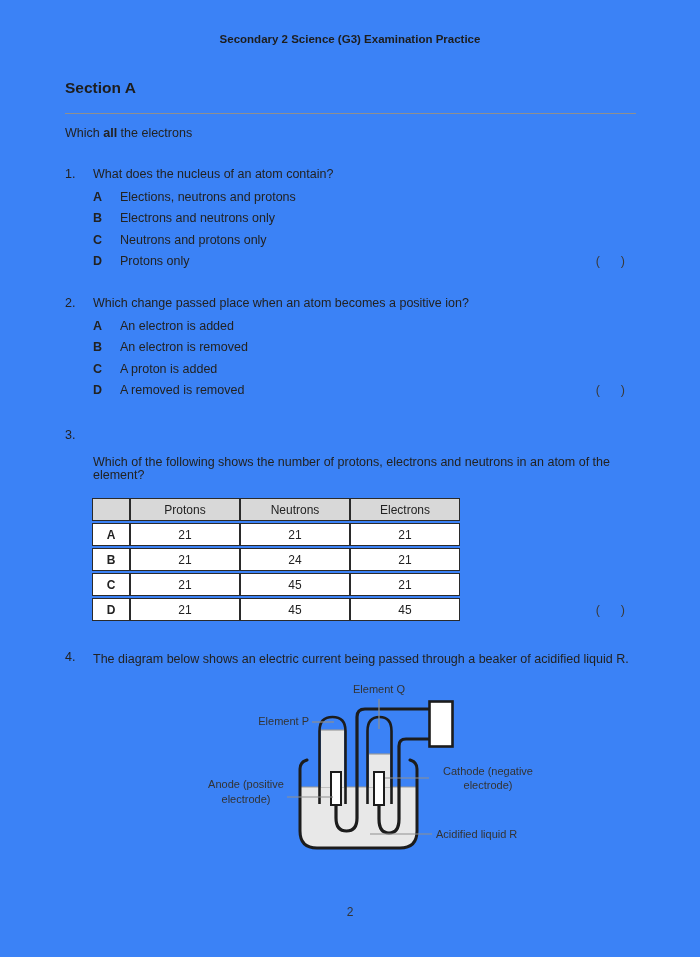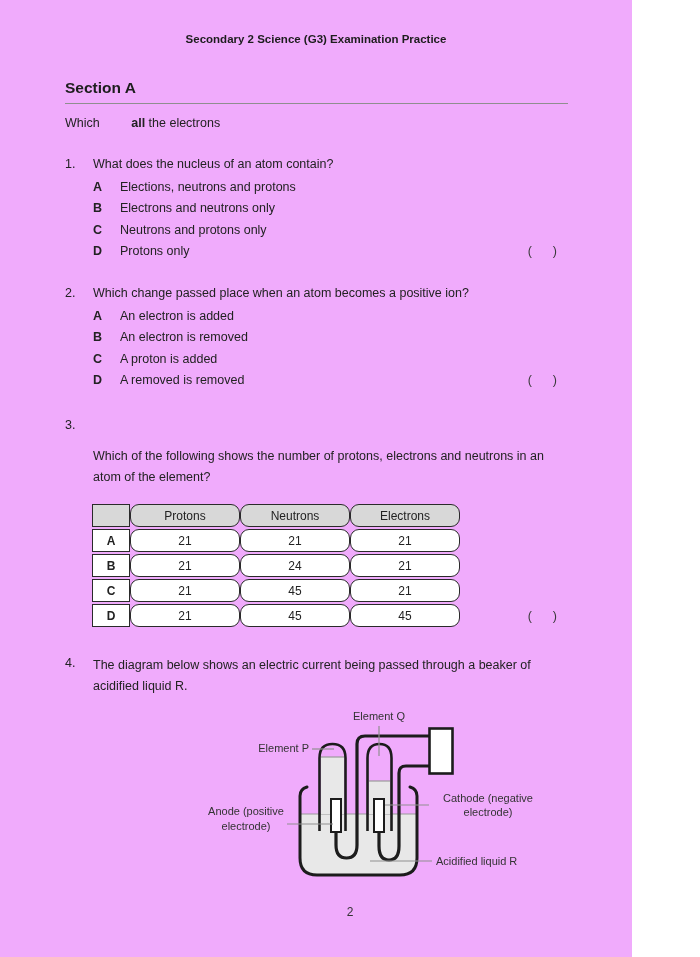--- a/index.html
+++ b/index.html
@@ -1,73 +1,73 @@
 <!DOCTYPE html>
 <html><head>
 <meta charset="utf-8">
 <style>
   html,body { margin:0; padding:0; background:#fff; }
   .page {
     position:relative;
-    width:632px; height:957px;
-    background:#f0abfc;
+    width:700px; height:957px;
+    background:#3b82f6;
     font-family:"Liberation Sans", sans-serif;
     color:#222;
     overflow:hidden;
   }
   .header-title {
     padding-top:33px;
     text-align:center;
     font-size:11.5px;
     font-weight:bold;
     color:#1d1d1d;
   }
   .content { margin:0 64px 0 65px; }
   .section-title {
     margin:34px 0 0 0;
     font-size:15.5px;
     font-weight:bold;
     color:#1d1d1d;
-    padding-bottom:6px;
+    padding-bottom:16px;
     border-bottom:1px solid #8f8f8f;
   }
   .instruction { margin:12px 0 0 0; font-size:12.5px; white-space:pre-wrap; }
-  .instruction .b { font-weight:bold;margin-left:28px; }
+  .instruction .b { font-weight:bold; }
 
   .question { margin-top:26px; }
   .q-line { display:flex; font-size:12.5px; line-height:17px; }
   .q-num { width:28px; flex:0 0 28px; }
   .q-text { flex:1; }
   .options { margin-left:28px; }
   .option { position:relative; display:flex; margin-top:5.5px; font-size:12.5px; line-height:16px; }
   .opt-letter { width:27px; flex:0 0 27px; font-weight:bold; }
   .bracket {
     position:absolute; right:11px; top:0;
     white-space:pre; color:#3a3a3a; font-size:12.5px;
   }
 
   
   .isotope { display:inline-flex; align-items:center; height:17px; vertical-align:-2px; }
   .iso-stack {
     display:inline-flex; flex-direction:column; align-items:flex-end;
     font-size:8.5px; line-height:9px; margin:0 1px 0 3px;
     transform:translateY(-1px);
   }
-  .followup { margin:8px 0 0 28px; font-size:12.5px; line-height:21px; max-width:545px; }
+  .followup { margin:8px 0 0 28px; font-size:12.5px; line-height:13px; max-width:545px; }
 
   .table-wrap { position:relative; margin:14px 0 0 27px; }
   table.q3 { border-collapse:separate; border-spacing:0 2.5px; }
   table.q3 td, table.q3 th {
     border:1.7px solid #2a2a2a;
     font-size:12px; text-align:center; padding:2px 4px;
     height:17px; background:#fff;
   }
   table.q3 th { background:#d8d8d8; font-weight:bold; }
   table.q3 .col-letter { width:28px; font-weight:bold; }
-  table.q3 .col-num { width:100px; font-weight:normal;border-radius:9px; }
+  table.q3 .col-num { width:100px; font-weight:normal; }
   .table-wrap .bracket { bottom:6px; top:auto; }
 
   .q4-text { max-width:545px; line-height:21px; }
 
   .diagram { margin:2px 0 0 115px; display:block; }
   .diagram text { font-family:"Liberation Sans", sans-serif; font-size:11px; fill:#333; }
 
   .after-diagram { margin:6px 0 0 28px; font-size:12.5px; }
   .page-number { position:absolute; bottom:38px; left:0; width:700px; text-align:center; font-size:12px; color:#333; }
 </style>

